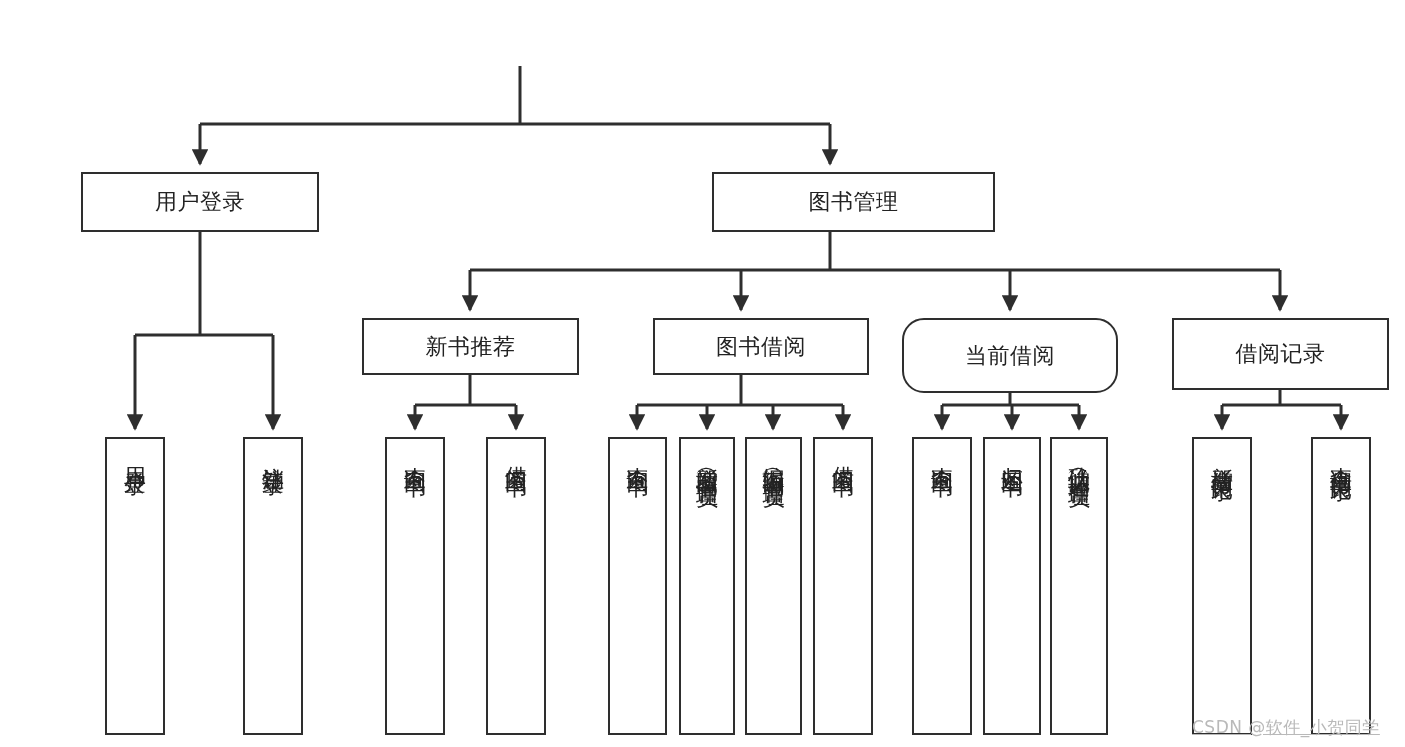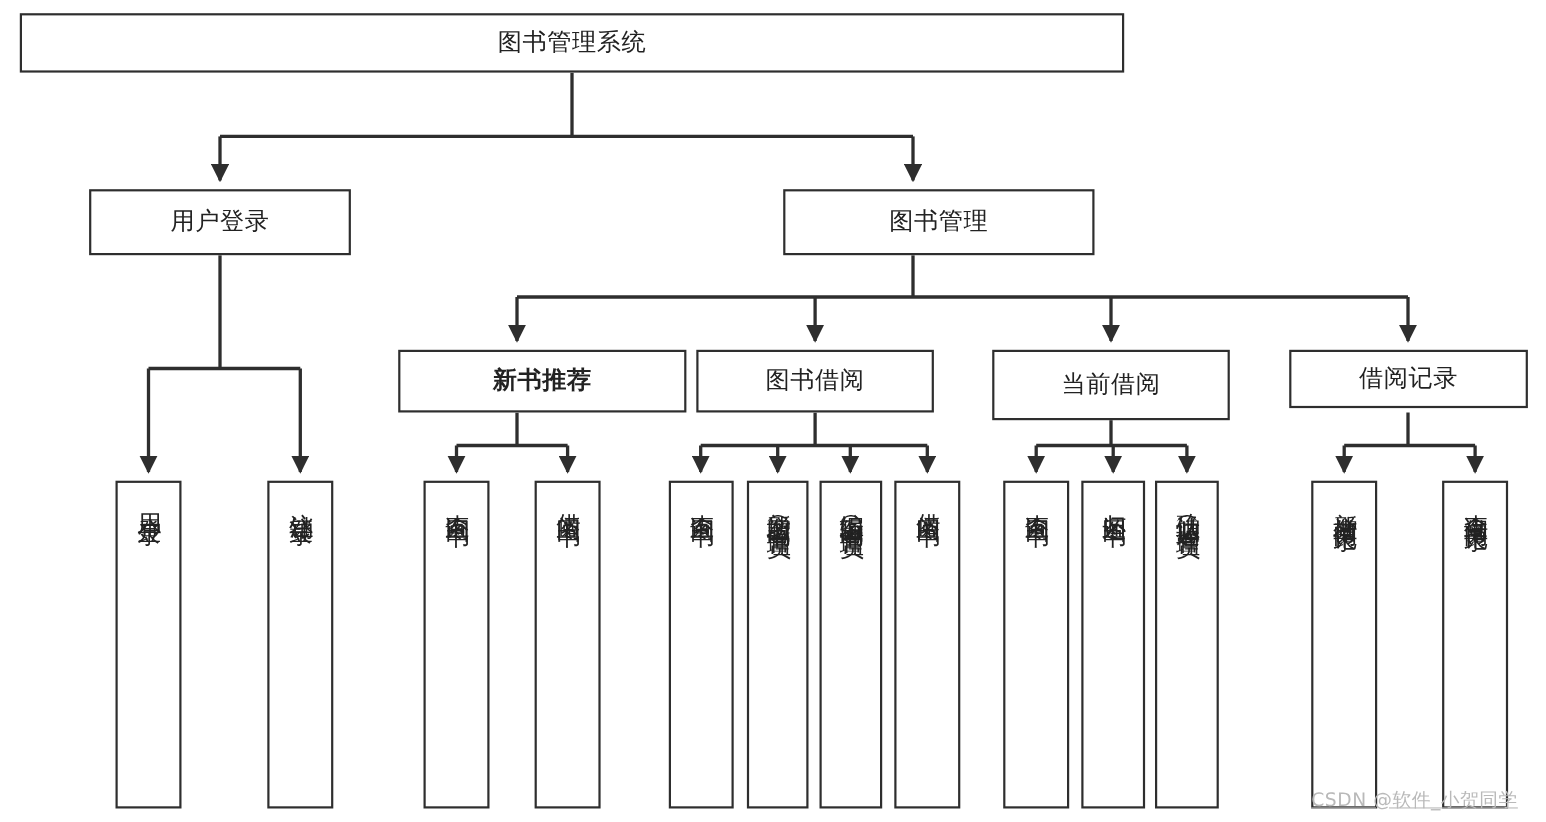--- a/index.html
+++ b/index.html
@@ -119,41 +119,38 @@
       <path d="M 1012 405 L 1012 429" marker-end="url(#arrow)"></path>
       <path d="M 1079 405 L 1079 429" marker-end="url(#arrow)"></path>
 
       <path d="M 1280 375 L 1280 405"></path>
       <path d="M 1222 405 L 1341 405"></path>
       <path d="M 1222 405 L 1222 429" marker-end="url(#arrow)"></path>
       <path d="M 1341 405 L 1341 429" marker-end="url(#arrow)"></path>
     </g>
   </svg>
 
-  <div class="node horizontal" id="node-root" style="left: 18px; top: 12px; width: 1004px; height: 54px; border-color: rgb(46, 46, 46); background: rgb(255, 255, 255); color: rgb(34, 34, 34);">
-    <span class="node-label">图书管理系统</span>
-  </div>
 
   <div class="node horizontal" id="node-l2-0" style="left: 81px; top: 172px; width: 238px; height: 60px; border-color: rgb(46, 46, 46); background: rgb(255, 255, 255); color: rgb(34, 34, 34);">
     <span class="node-label">用户登录</span>
   </div>
   <div class="node horizontal" id="node-l2-1" style="left: 712px; top: 172px; width: 283px; height: 60px; border-color: rgb(46, 46, 46); background: rgb(255, 255, 255); color: rgb(34, 34, 34);">
     <span class="node-label">图书管理</span>
   </div>
 
-  <div class="node horizontal" id="node-l3-0" style="left: 362px; top: 318px; width: 262px; height: 57px; border-color: rgb(46, 46, 46); background: rgb(255, 255, 255); color: rgb(34, 34, 34); font-weight: bold;">
+  <div class="node horizontal" id="node-l3-0" style="left: 362px; top: 318px; width: 217px; height: 57px; border-color: rgb(46, 46, 46); background: rgb(255, 255, 255); color: rgb(34, 34, 34);">
     <span class="node-label">新书推荐</span>
   </div>
-  <div class="node horizontal" id="node-l3-1" style="left: 633px; top: 318px; width: 216px; height: 57px; border-color: rgb(46, 46, 46); background: rgb(255, 255, 255); color: rgb(34, 34, 34);">
+  <div class="node horizontal" id="node-l3-1" style="left: 653px; top: 318px; width: 216px; height: 57px; border-color: rgb(46, 46, 46); background: rgb(255, 255, 255); color: rgb(34, 34, 34);">
     <span class="node-label">图书借阅</span>
   </div>
-  <div class="node horizontal" id="node-l3-2" style="left: 902px; top: 318px; width: 216px; height: 64px; border-color: rgb(46, 46, 46); background: rgb(255, 255, 255); color: rgb(34, 34, 34);">
+  <div class="node horizontal" id="node-l3-2" style="left: 902px; top: 318px; width: 216px; height: 75px; border-color: rgb(46, 46, 46); background: rgb(255, 255, 255); color: rgb(34, 34, 34); border-radius: 22px;">
     <span class="node-label">当前借阅</span>
   </div>
-  <div class="node horizontal" id="node-l3-3" style="left: 1172px; top: 318px; width: 217px; height: 53px; border-color: rgb(46, 46, 46); background: rgb(255, 255, 255); color: rgb(34, 34, 34);">
+  <div class="node horizontal" id="node-l3-3" style="left: 1172px; top: 318px; width: 217px; height: 72px; border-color: rgb(46, 46, 46); background: rgb(255, 255, 255); color: rgb(34, 34, 34);">
     <span class="node-label">借阅记录</span>
   </div>
 
   <div class="node vertical" id="node-leaf-0" style="left: 105px; top: 437px; width: 60px; height: 298px; border-color: rgb(46, 46, 46); background: rgb(255, 255, 255); color: rgb(34, 34, 34);">
     <span class="node-label">用户登录</span>
   </div>
   <div class="node vertical" id="node-leaf-1" style="left: 243px; top: 437px; width: 60px; height: 298px; border-color: rgb(46, 46, 46); background: rgb(255, 255, 255); color: rgb(34, 34, 34);">
     <span class="node-label">注销登录</span>
   </div>
   <div class="node vertical" id="node-leaf-2" style="left: 385px; top: 437px; width: 60px; height: 298px; border-color: rgb(46, 46, 46); background: rgb(255, 255, 255); color: rgb(34, 34, 34);">

